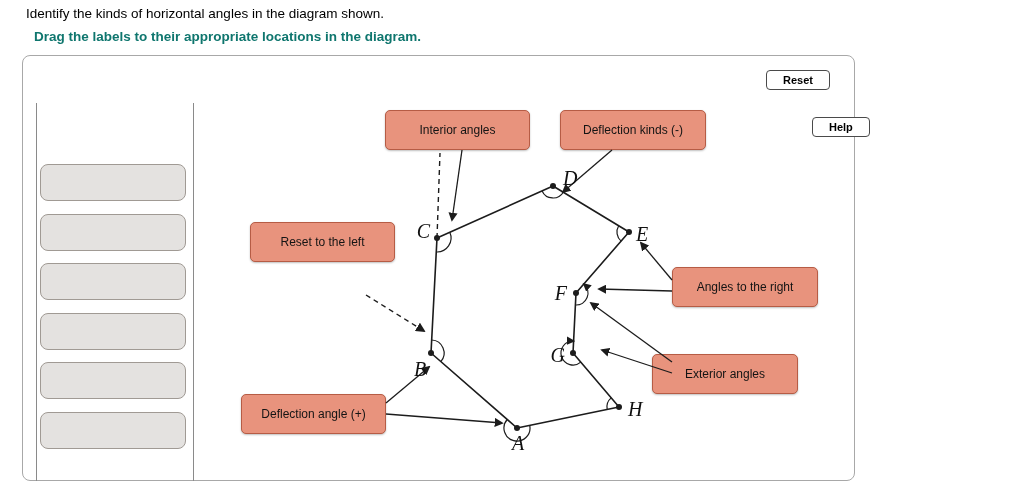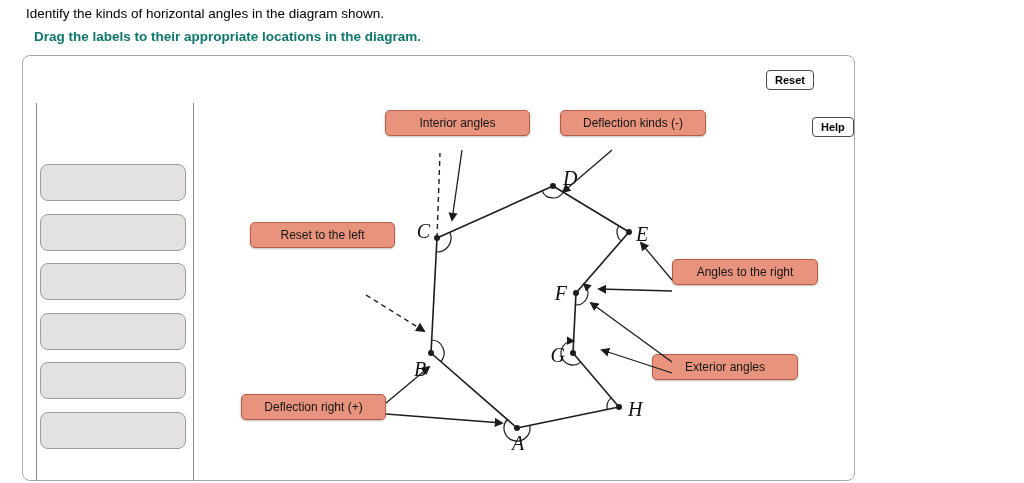--- a/index.html
+++ b/index.html
@@ -9,52 +9,52 @@
   }
   .instr1 { position:absolute; left:10px; top:6px;  font-size:13.5px; color:#000;margin-left:16px; }
   .instr2 { position:absolute; left:10px; top:29px; font-size:13.5px; font-weight:bold; color:#0f766e;margin-left:24px; }
 
   .panel {
     position:absolute; left:22px; top:55px; width:833px; height:426px;
     border:1px solid #a8a8a8; border-radius:8px; background:#fff; box-sizing:border-box;
   }
 
   .btn {
-    position:absolute; top:70px; height:20px; padding:0 8px;
+    position:absolute; top:70px; height:20px; padding:0 16px;
     font-family:"Liberation Sans", sans-serif; font-size:11px; font-weight:bold;
     background:#fff; color:#000; border:1px solid #4a4a4a; border-radius:4px;
     cursor:pointer; line-height:18px;
   }
   .btn-reset { left:766px; }
   .btn-help  { left:812px;margin-top:47px; }
 
   .vline { position:absolute; width:1px; top:103px; height:378px; background:#8a8a8a; }
   .vline-left { left:36px; }
   .vline-sep  { left:193px; }
 
   .slot {
     position:absolute; left:40px; width:146px; height:37px;
     background:#e4e2e0; border:1.5px solid #a09a94; border-radius:8px;
     box-sizing:border-box;
   }
   .slot-1 { top:164px; } .slot-2 { top:214px; } .slot-3 { top:263px; }
   .slot-4 { top:313px; } .slot-5 { top:362px; } .slot-6 { top:412px; }
 
   .label-box {
-    position:absolute; width:145px; height:26px; box-sizing:border-box;
+    position:absolute; width:145px; height:40px; box-sizing:border-box;
     background:#e8937d; border:1px solid #b65c45; border-radius:5px;
     display:flex; align-items:center; justify-content:center;
     font-size:12px; color:#141414; z-index:2; cursor:grab;
     box-shadow:0 1px 2px rgba(0,0,0,0.25);
     text-align:center;
   }
   .lb-interior { left:385px; top:110px; }
   .lb-defneg   { left:560px; top:110px; width:146px; }
   .lb-left     { left:250px; top:222px; }
-  .lb-right    { left:672px; top:259px; width:146px; }
+  .lb-right    { left:672px; top:267px; width:146px; }
   .lb-ext      { left:652px; top:354px; width:146px; }
   .lb-defpos   { left:241px; top:394px; }
 
   svg.overlay { position:absolute; left:0; top:0; z-index:3; pointer-events:none; }
   .edge { fill:none; stroke:#1c1c1c; stroke-width:1.6; stroke-linejoin:round; }
   .dash { fill:none; stroke:#1c1c1c; stroke-width:1.4; stroke-dasharray:5 4; }
   .ptr  { fill:none; stroke:#1c1c1c; stroke-width:1.3; }
   .arc  { fill:none; stroke:#1c1c1c; stroke-width:1.2; }
   .dot  { fill:#1c1c1c; }
   .vlabel { font-family:"Liberation Serif", serif; font-style:italic; font-size:20px; fill:#111; }
@@ -78,21 +78,21 @@
 <div class="slot slot-3"></div>
 <div class="slot slot-4"></div>
 <div class="slot slot-5"></div>
 <div class="slot slot-6"></div>
 
 <div class="label-box lb-interior">Interior angles</div>
 <div class="label-box lb-defneg">Deflection kinds (-)</div>
 <div class="label-box lb-left">Reset to the left</div>
 <div class="label-box lb-right">Angles to the right</div>
 <div class="label-box lb-ext">Exterior angles</div>
-<div class="label-box lb-defpos">Deflection right (+)</div>
+<div class="label-box lb-defpos">Deflection angle (+)</div>
 
 <svg class="overlay" width="1024" height="483" viewBox="0 0 1024 483">
   <defs>
     <marker id="arr" viewBox="0 0 10 10" refX="8" refY="5" markerWidth="7" markerHeight="7" orient="auto">
       <path d="M0,0 L10,5 L0,10 z" fill="#1c1c1c"></path>
     </marker>
   </defs>
 
   <path class="edge" d="M517,428 L431,353 L437,238 L553,186 L629,232 L576,293 L573,353 L619,407 Z"></path>
 

